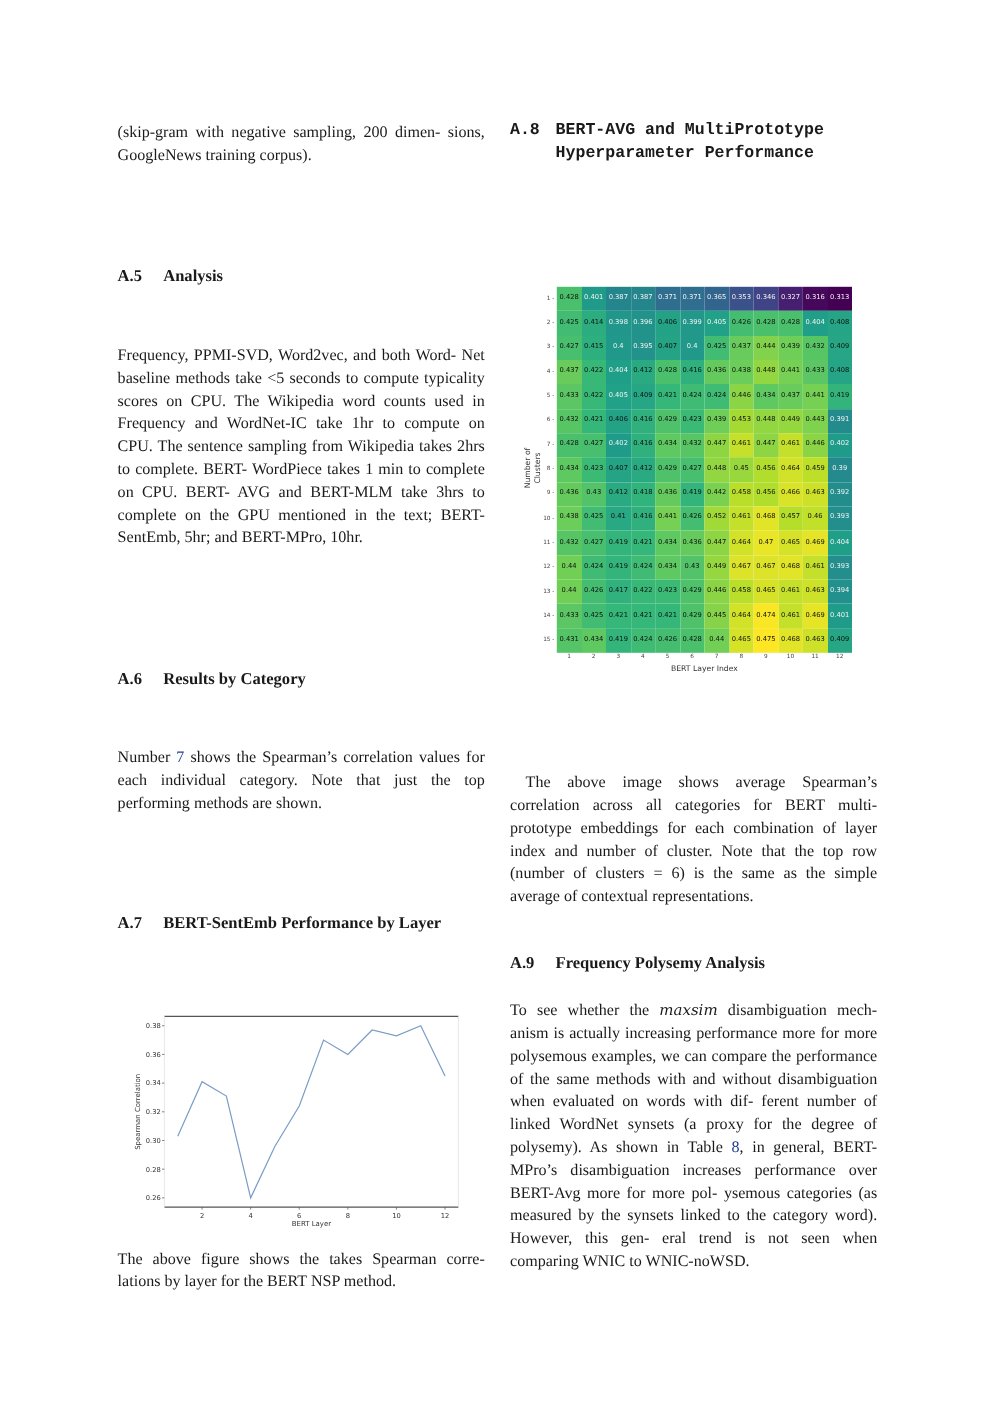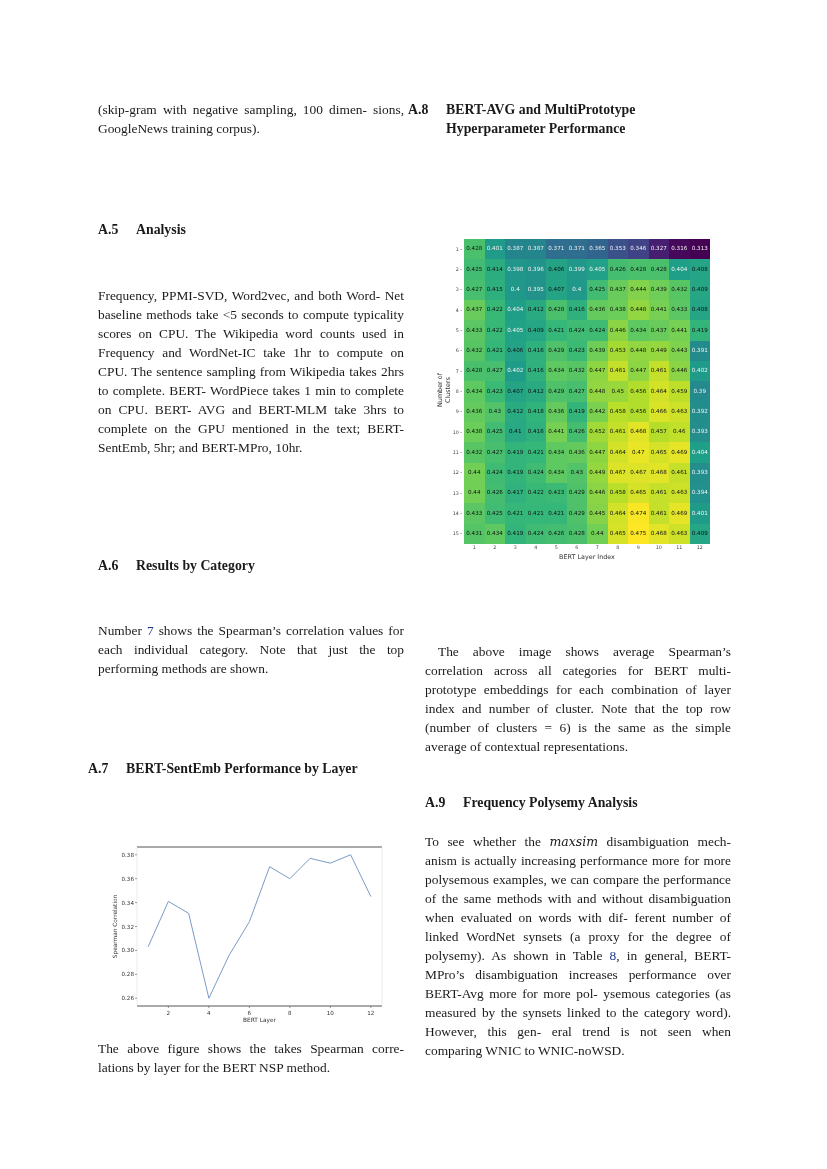--- a/index.html
+++ b/index.html
@@ -30,38 +30,38 @@
   .hm-ytitle { position: absolute; left: -26px; top: 150px; width: 60px; text-align: center; font-size: 6.4px; color: #333; transform: rotate(-90deg); }
 
   
   .line-fig { position: absolute; left: 108px; top: 840px; width: 290px; height: 190px; }
   .line-fig svg { font-family: "DejaVu Sans", sans-serif; }
 </style>
 </head>
 <body>
 
 <div class="col col-left" style="top:100px;">
-  <p class="body">(skip-gram with negative sampling, 100 dimen- sions, GoogleNews training corpus).</p>
+  <p class="body">(skip-gram with negative sampling, 200 dimen- sions, GoogleNews training corpus).</p>
 </div>
 
 <div class="heading" style="left:98px; top:220px;">
   <span class="num">A.5</span><span>Analysis</span>
 </div>
 <div class="col col-left" style="top:286px;">
   <p class="body">Frequency, PPMI-SVD, Word2vec, and both Word- Net baseline methods take &lt;5 seconds to compute typicality scores on CPU. The Wikipedia word counts used in Frequency and WordNet-IC take 1hr to compute on CPU. The sentence sampling from Wikipedia takes  2hrs to complete.  BERT- WordPiece takes  1 min to complete on CPU. BERT- AVG and BERT-MLM take  3hrs to complete on the GPU mentioned in the text; BERT-SentEmb, 5hr; and BERT-MPro,  10hr.</p>
 </div>
 
 <div class="heading" style="left:98px; top:556px;">
   <span class="num">A.6</span><span>Results by Category</span>
 </div>
 <div class="col col-left" style="top:621px;">
   <p class="body"><span>Number </span><span class="ref">7</span><span> shows the Spearman’s correlation values for each individual category. Note that just the top performing methods are shown.</span></p>
 </div>
 
-<div class="heading" style="left:88px; top:759px;">
+<div class="heading" style="left:98px; top:759px;">
   <span class="num">A.7</span><span>BERT-SentEmb Performance by Layer</span>
 </div>
 
 <div class="line-fig">
   <svg id="line-svg" width="290" height="190" viewBox="0 0 290 190">
       <line x1="29" y1="7" x2="274" y2="7" stroke="#555" stroke-width="1"></line>
       <line x1="29" y1="166" x2="274" y2="166" stroke="#555" stroke-width="1"></line>
       <line x1="29" y1="7" x2="29" y2="166" stroke="#ddd" stroke-width="0.6"></line>
       <line x1="274" y1="7" x2="274" y2="166" stroke="#ddd" stroke-width="0.6"></line>
       <line x1="27" y1="158.22932330827066" x2="29" y2="158.22932330827066" stroke="#555" stroke-width="0.6"></line>
@@ -93,21 +93,21 @@
       <text x="151.5" y="182" font-size="5.8" fill="#333" text-anchor="middle">BERT Layer</text>
       <text x="0" y="0" font-size="5.8" fill="#333" text-anchor="middle" transform="translate(9, 86.5) rotate(-90)">Spearman Correlation</text>
       <polyline points="40.14,106.82 60.38,61.39 80.63,73.35 100.88,158.23 121.13,115.19 141.38,81.72 161.62,26.73 181.87,38.68 202.12,18.36 222.37,23.14 242.62,14.77 262.86,56.61" fill="none" stroke="#7a9cc6" stroke-width="1"></polyline>
     </svg>
 </div>
 
 <div class="col col-left" style="top:1039px;">
   <p class="body">The above figure shows the takes Spearman corre- lations by layer for the BERT NSP method.</p>
 </div>
 
-<div class="heading" style="left:408px; top:100px;">
+<div class="heading" style="left:425px; top:100px;font-family:Liberation Mono, monospace;">
   <span class="num">A.8</span><span class="multiline"><span>BERT-AVG and MultiPrototype</span><br><span>Hyperparameter Performance</span></span>
 </div>
 
 <div class="heatmap-fig">
   <div class="hm-ytitle">Number of Clusters</div>
   <div class="hm-ylabels" id="hm-ylabels">
       <span>1 -</span>
       <span>2 -</span>
       <span>3 -</span>
       <span>4 -</span>

